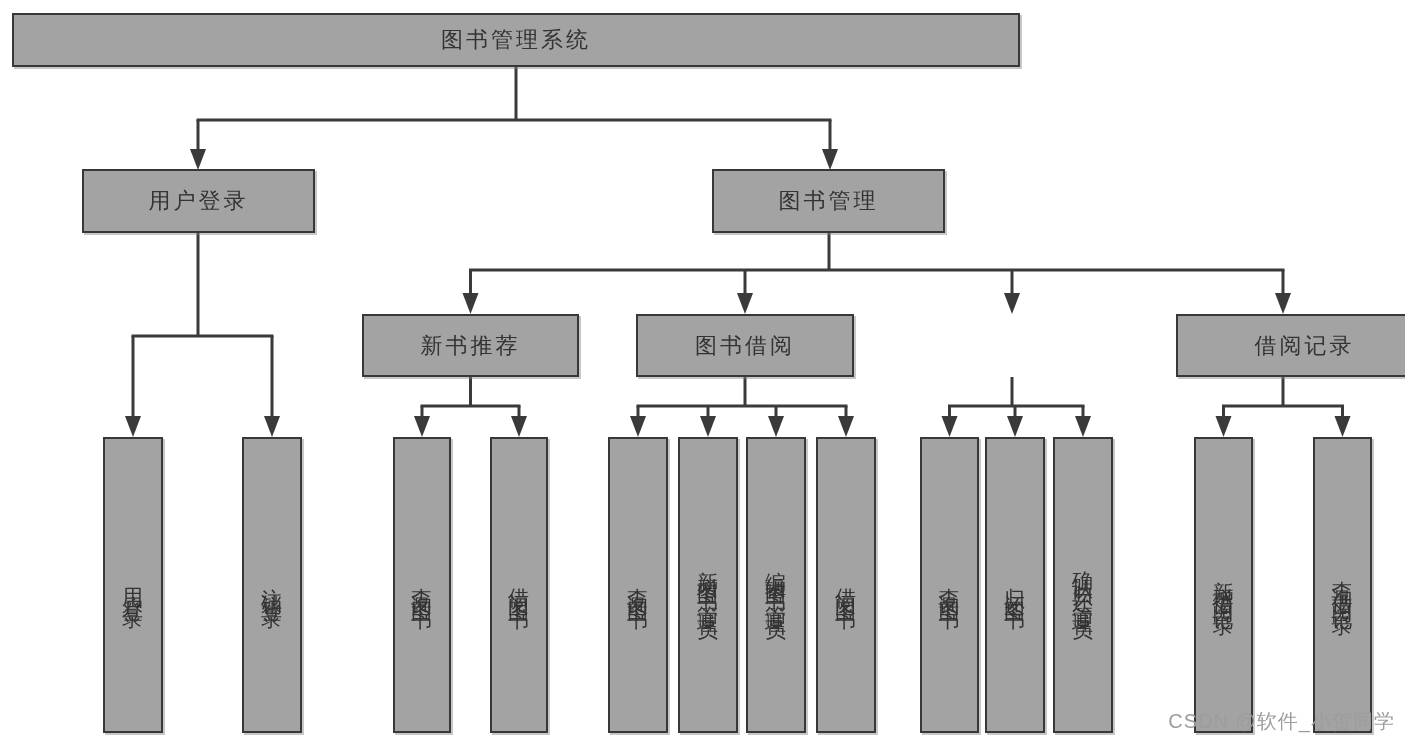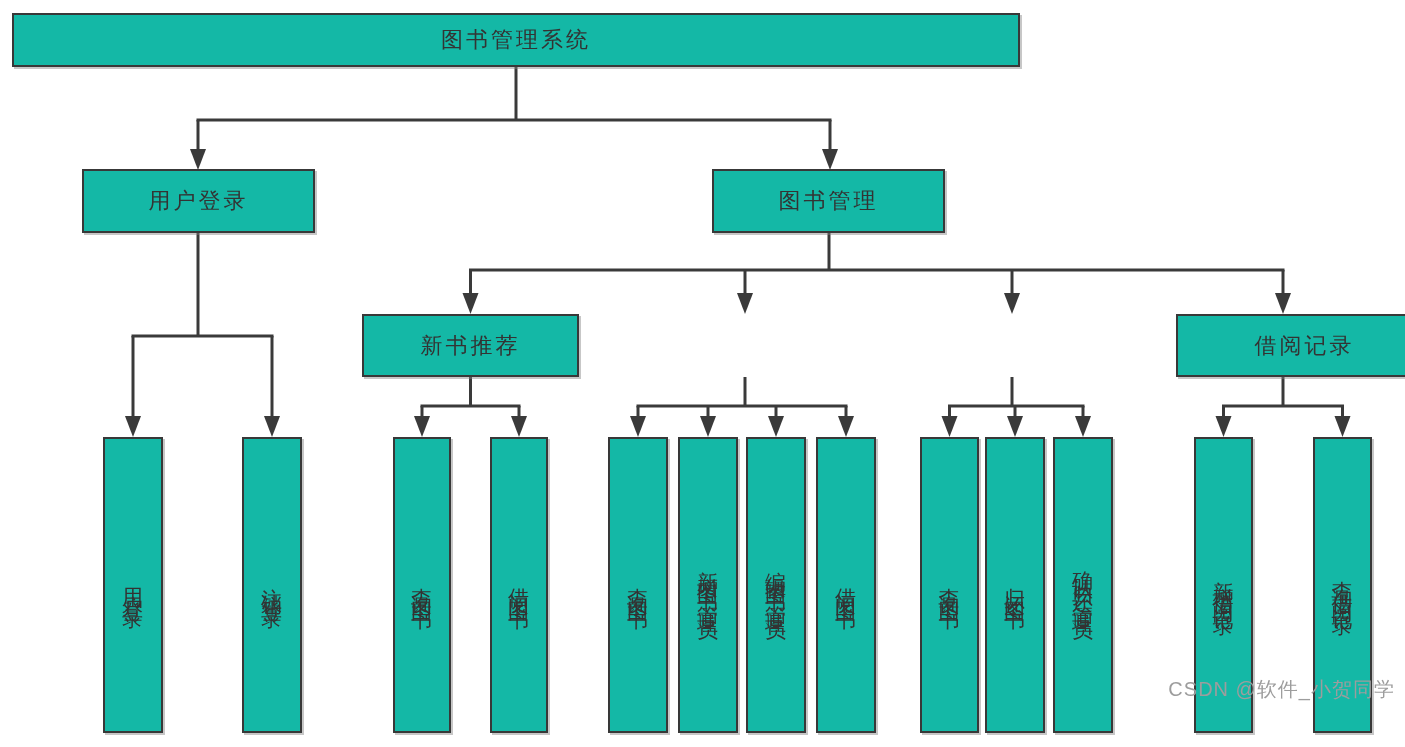--- a/index.html
+++ b/index.html
@@ -22,21 +22,21 @@
     stroke-width: 3;
   }
   .connector-layer path {
     fill: #3a3a3a;
     stroke: none;
   }
   .node {
     position: absolute;
     box-sizing: border-box;
     border: 2px solid #383838;
-    background: #14b8a6;
+    background: #a3a3a3;
     display: flex;
     align-items: center;
     justify-content: center;
     box-shadow: 2px 2px 0 rgba(130,130,130,0.45);
   }
   .node .lbl {
     font-size: 22px;
     letter-spacing: 3px;
     white-space: nowrap;
     color: #333333;
@@ -44,21 +44,21 @@
   .vnode .lbl {
     writing-mode: vertical-rl;
     text-orientation: mixed;
     font-size: 21px;
     letter-spacing: 7px;
     line-height: 1;
     white-space: nowrap;
   }
   .watermark {
     position: absolute;
-    top: 676px;
+    top: 708px;
     right: 10px;
     font-size: 20px;
     color: #9d9d9d;
     letter-spacing: 1px;
     white-space: nowrap;
     margin-left: 32px;
   }
 </style>
 </head>
 <body>
@@ -148,20 +148,23 @@
   <div class="node" style="left:82px; top:169px; width:233px; height:64px">
     <span class="lbl">用户登录</span>
   </div>
   <div class="node" style="left:362px; top:314px; width:217px; height:63px">
     <span class="lbl">新书推荐</span>
   </div>
 
   <div class="node" style="left:712px; top:169px; width:233px; height:64px">
     <span class="lbl">图书管理</span>
   </div>
+  <div class="node" style="left:636px; top:314px; width:218px; height:63px">
+    <span class="lbl">图书借阅</span>
+  </div>
   <div class="node" style="left:1176px; top:314px; width:257px; height:63px">
     <span class="lbl">借阅记录</span>
   </div>
 
   <div class="node vnode" style="left:103px; top:437px; width:60px; height:296px">
     <span class="lbl">用户登录</span>
   </div>
   <div class="node vnode" style="left:242px; top:437px; width:60px; height:296px">
     <span class="lbl">注销登录</span>
   </div>

